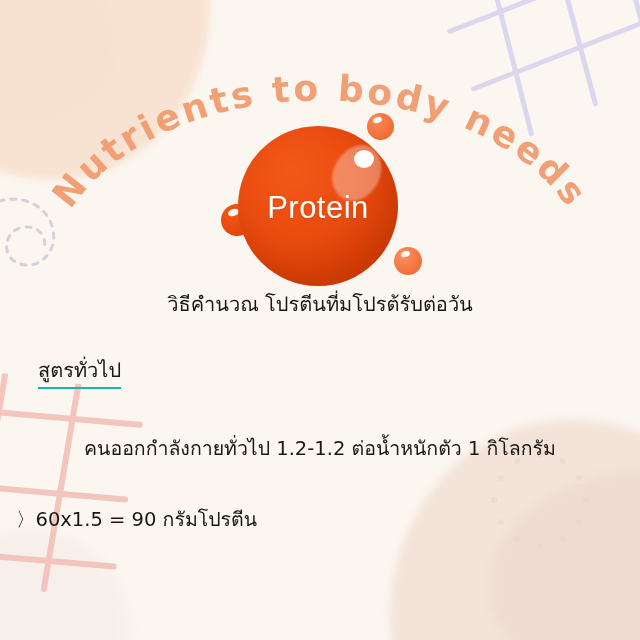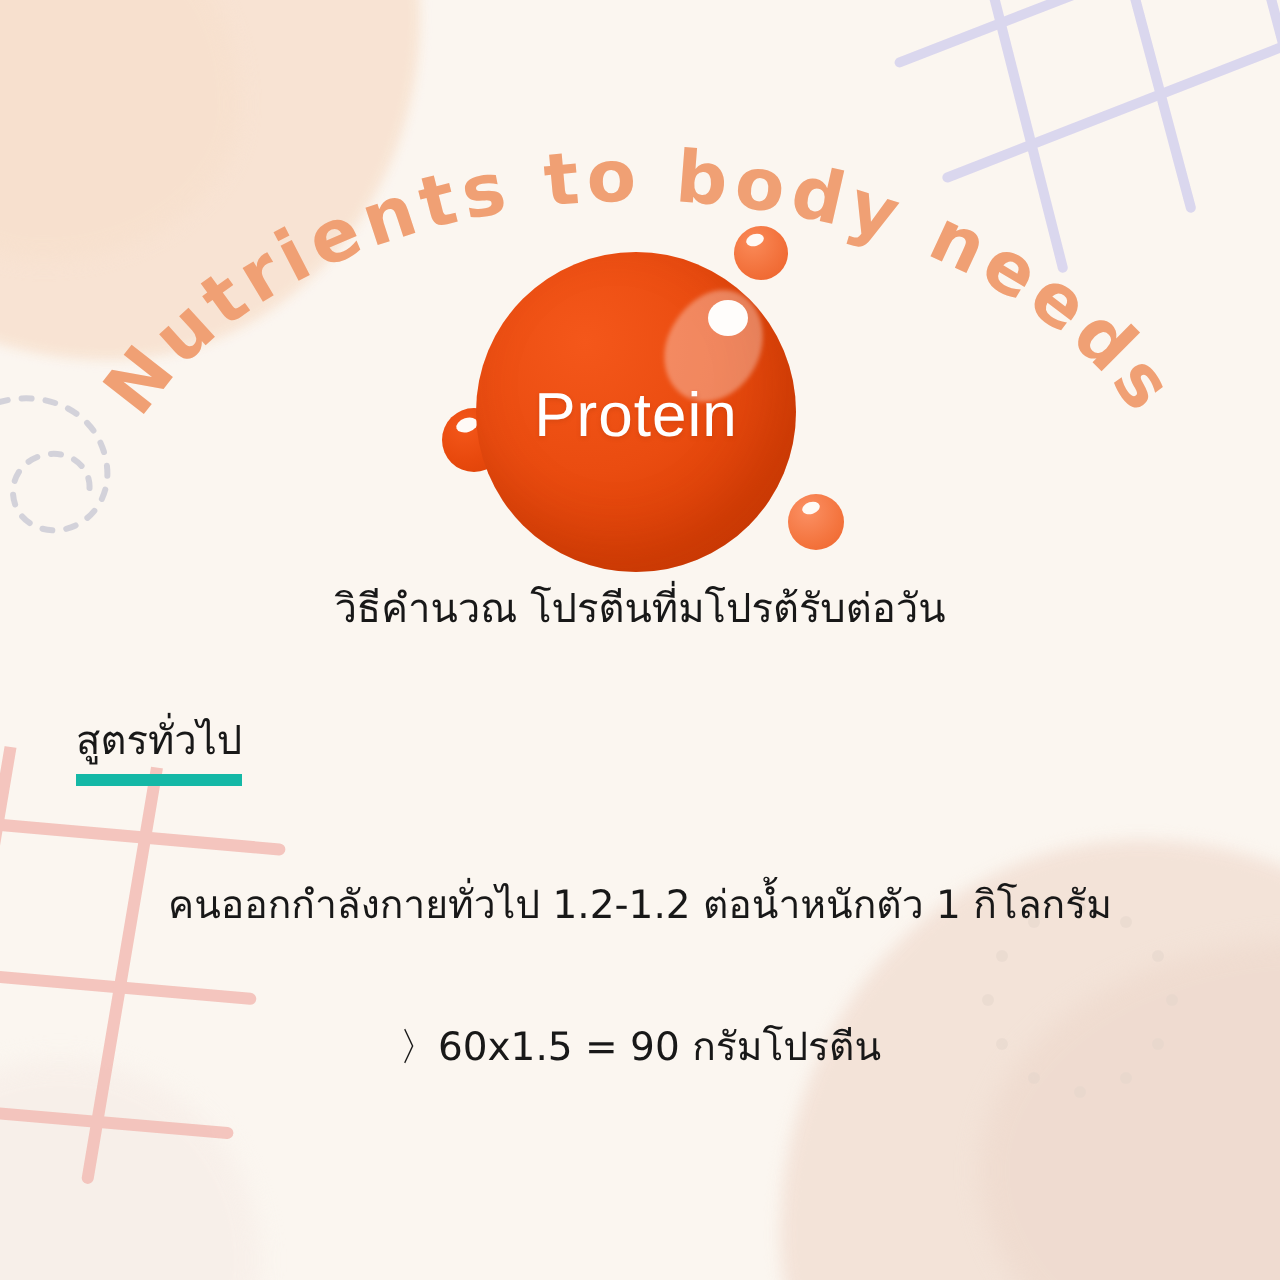--- a/index.html
+++ b/index.html
@@ -189,36 +189,35 @@
   }
   .line-heading {
     text-align: center;
     font-size: 20px;
     margin: 0 0 34px 0;
   }
   .line-subheading {
     margin: 0 0 44px 38px;
     font-size: 20px;
     display: inline-block;
-    border-bottom: 6px solid #14b8a6;
+    border-bottom: 2px solid #14b8a6;
     padding-bottom: 1px;
   }
   .sub-row { display: block; }
   .line-formula {
     text-align: center;
     margin: 0 0 40px 0;
     font-size: 19.5px;
   }
   .line-example {
     text-align: center;
     margin: 0 0 38px 0;
     font-size: 19.5px;
   }
   .line-result {
-    text-align: center;
     margin: 16px;
     font-size: 19.5px;
   }
 </style>
 </head>
 <body>
 
 <div id="poster">
 
   <div class="deco blob-tl"></div>

